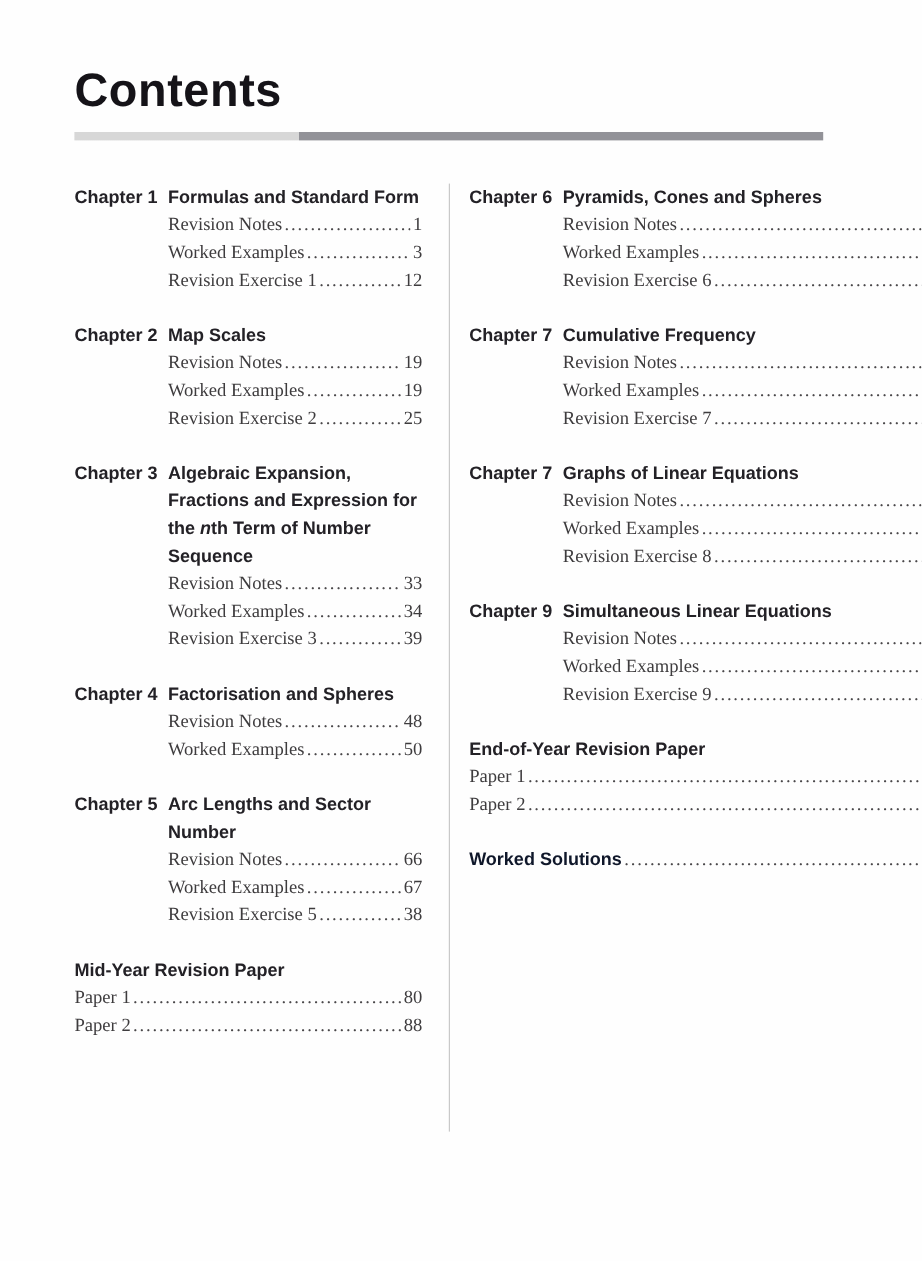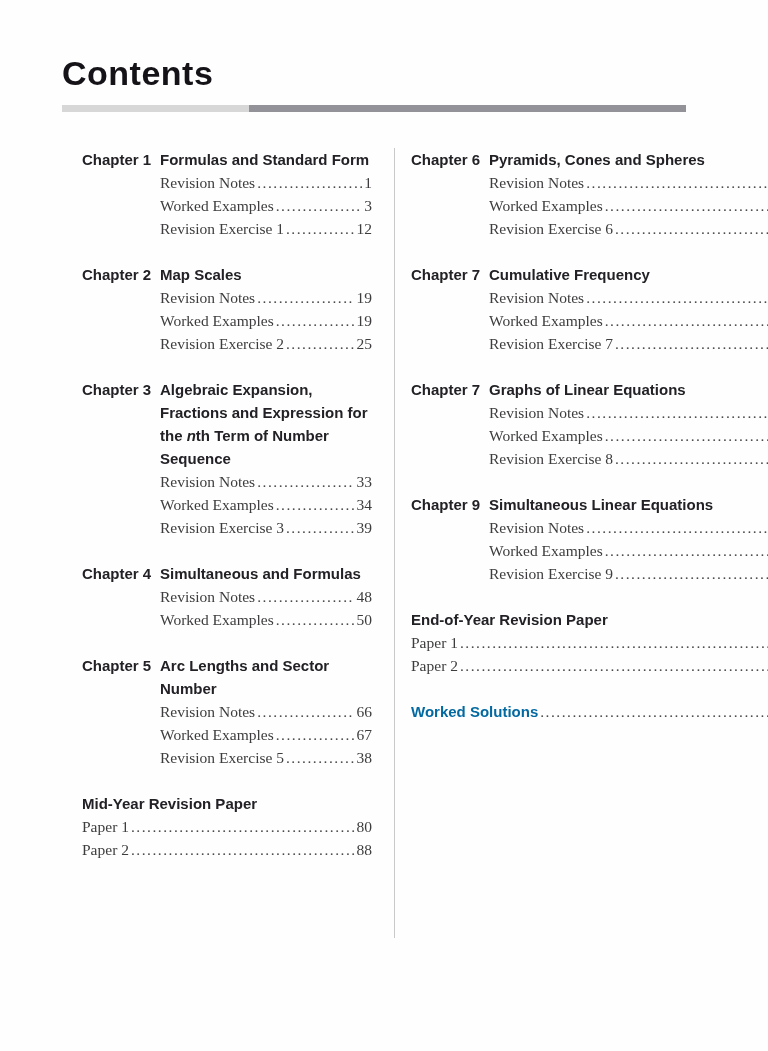--- a/index.html
+++ b/index.html
@@ -11,36 +11,35 @@
   }
   .page {
     position:relative;
     width:768px; height:1051px;
     background:#fefefe;
     overflow:hidden;
     box-sizing:border-box;
     padding:56px 82px 0 62px;
   }
   .page-title {
-    font-size:34px;
+    font-size:39px;
     font-weight:900;
     letter-spacing:0.5px;
     color:#151318;
     line-height:1.05;
     margin:0;
   }
   .rule {
     height:7px;
     margin-top:13px;
     background:linear-gradient(to right, #d7d7d7 0%, #d7d7d7 30%, #929298 30%, #929298 100%);
   }
   .columns {
     display:flex;
     margin-top:36px;
-    margin-left:20px;
   }
   .col-left { width:290px; flex-shrink:0; }
   .col-divider {
     width:1px;
     height:790px;
     background:#c9c9c9;
     margin-left:22px;
     flex-shrink:0;
   }
   .col-right { flex:1; margin-left:16px; }
@@ -76,21 +75,21 @@
 
   .section { margin-bottom:23px; }
   .section-title {
     font-weight:bold; font-size:15px; line-height:23px;
     color:#232126;
   }
   .ws-line { margin-top:22px; }
   .ws-title {
     font-family:"Liberation Sans", sans-serif;
     font-weight:bold; font-size:15px;
-    color:#0369a1;
+    color:#0f172a;
   }
 </style>
 </head>
 <body>
 
 <div class="page">
 
   <h1 class="page-title">Contents</h1>
   <div class="rule"></div>
 
@@ -160,21 +159,21 @@
             <span class="toc-label">Revision Exercise 3</span>
             <span class="dots"></span>
             <span class="pg">39</span>
           </div>
         </div>
       </div>
 
       <div class="chapter">
         <div class="ch-label">Chapter 4</div>
         <div class="ch-body">
-          <div class="ch-title">Simultaneous and Formulas</div>
+          <div class="ch-title">Factorisation and Spheres</div>
           <div class="toc-line">
             <span class="toc-label">Revision Notes</span>
             <span class="dots"></span>
             <span class="pg">48</span>
           </div>
           <div class="toc-line">
             <span class="toc-label">Worked Examples</span>
             <span class="dots"></span>
             <span class="pg">50</span>
           </div>

